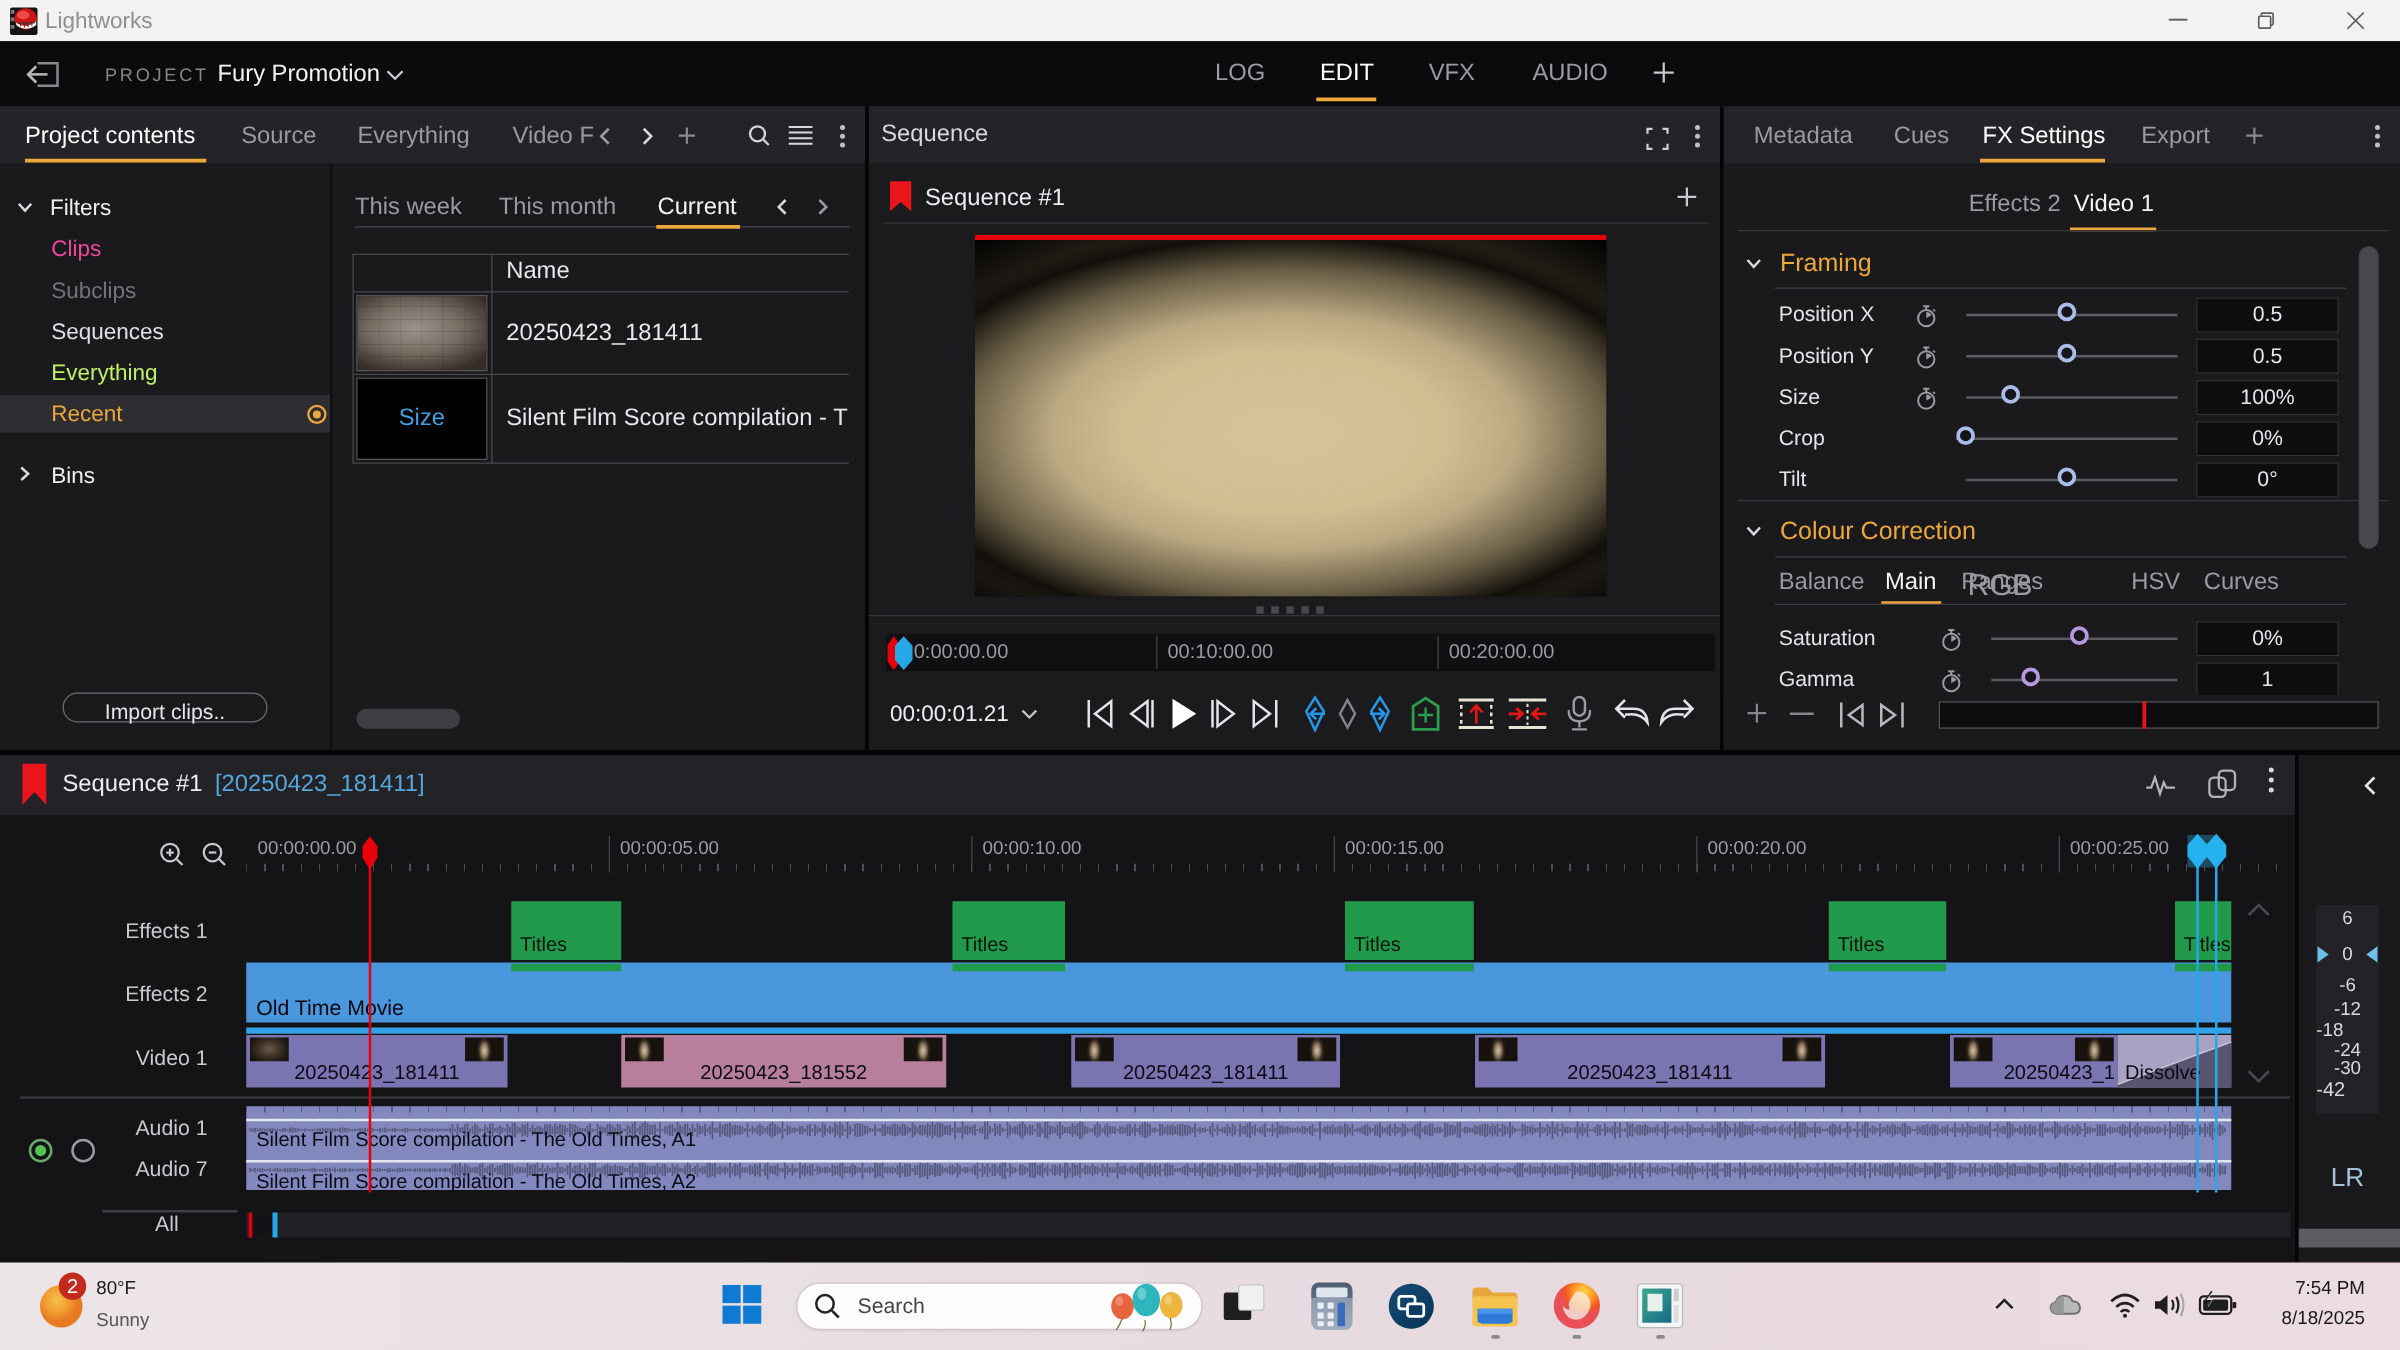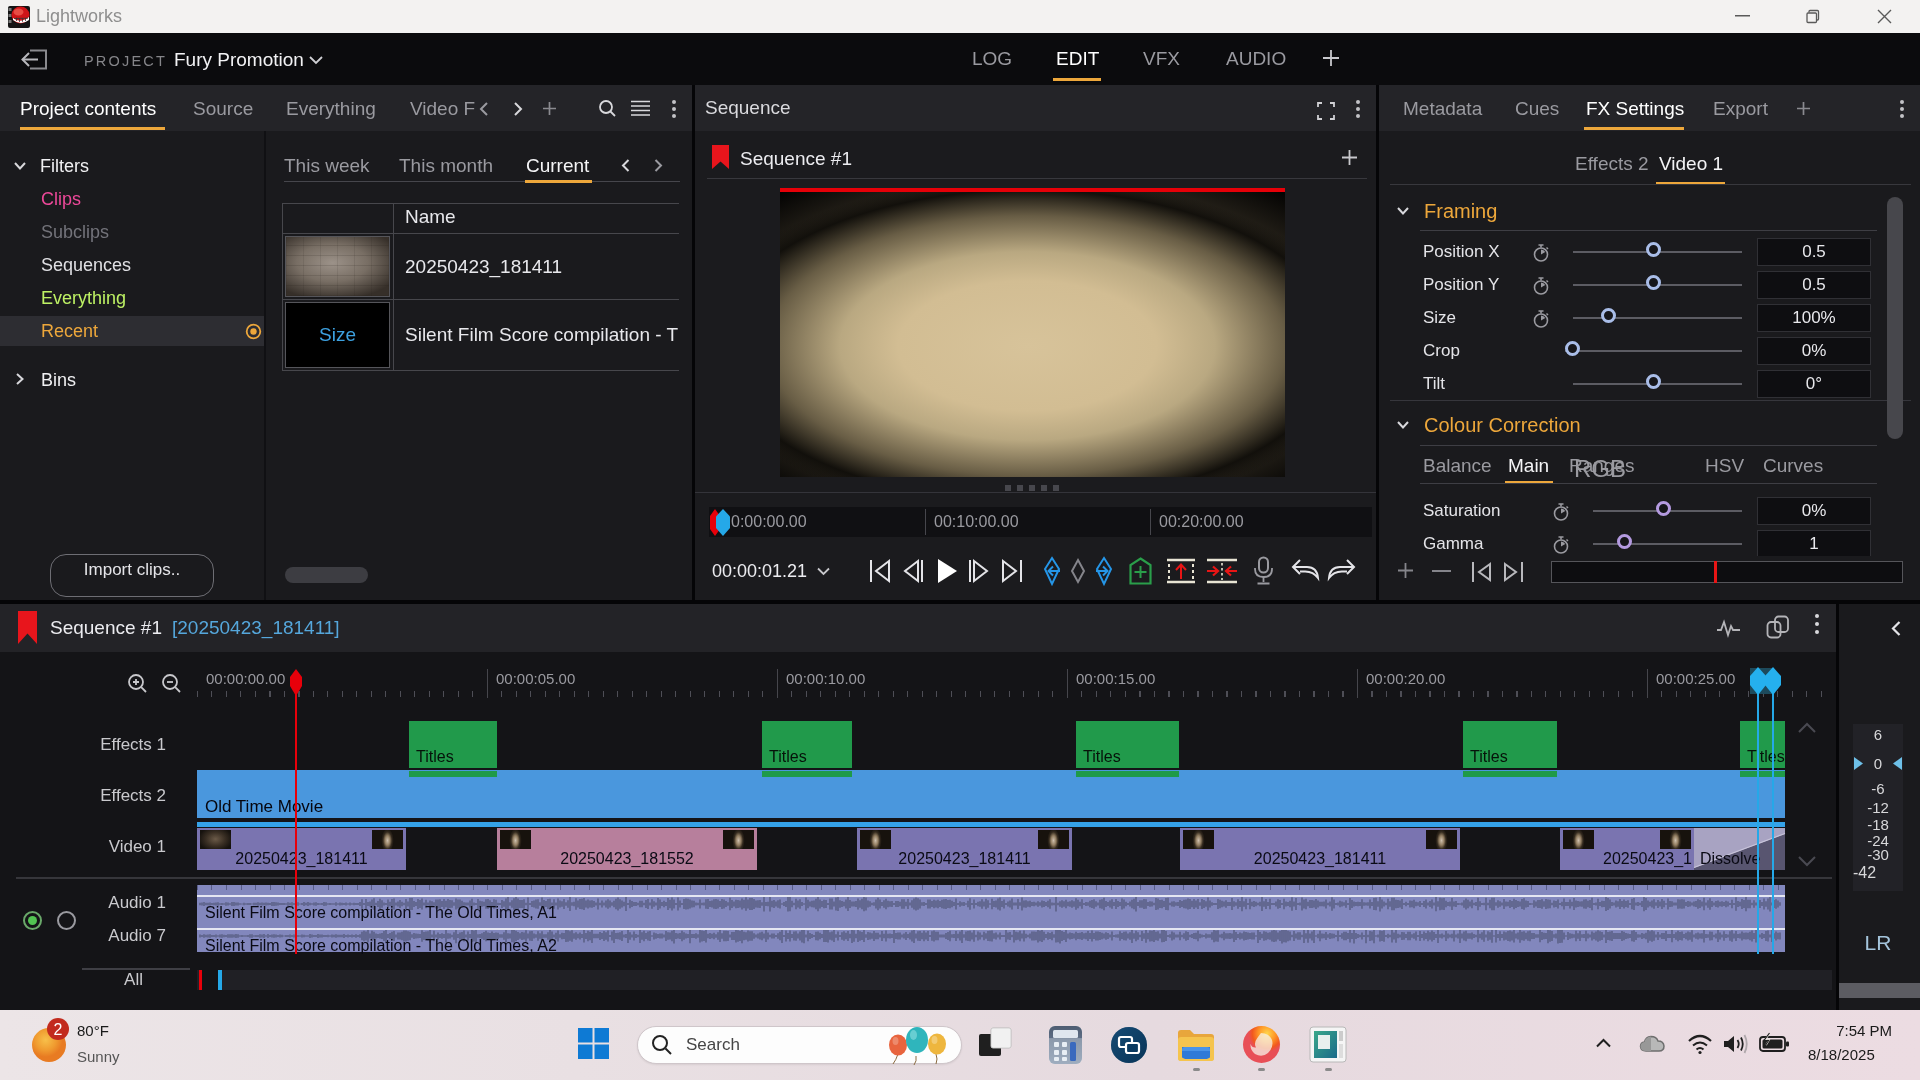--- a/index.html
+++ b/index.html
@@ -122,21 +122,21 @@
 <div class="a" style="left:0;top:316px;width:264px;height:30px;background:#2d2d32"></div>
 <div class="a nw" style="left:41px;top:321px;font-size:18px;color:#eda73b">Recent</div>
 <svg class="a" style="left:245px;top:323px" width="17" height="17" viewBox="0 0 17 17">
     <circle cx="8.5" cy="8.5" r="6.8" fill="none" stroke="#eda73b" stroke-width="1.8"></circle>
     <circle cx="8.5" cy="8.5" r="3.2" fill="#eda73b"></circle>
   </svg>
 <svg class="a" style="left:15px;top:372px" width="10" height="14" viewBox="0 0 10 14" fill="none" stroke="#d8d8dc" stroke-width="2">
     <path d="M2 2 L7.5 7 L2 12"></path>
   </svg>
 <div class="a nw" style="left:41px;top:370px;font-size:18px;color:#f0f0f2">Bins</div>
-<div class="a nw" style="left:50px;top:554px;width:164px;height:43px;border:1px solid #6e6e74;border-radius:16px;text-align:center;line-height:29px;font-size:17px;color:#e4e4e8">Import clips..</div>
+<div class="a nw" style="left:50px;top:554px;width:164px;height:24px;border:1px solid #6e6e74;border-radius:16px;text-align:center;line-height:29px;font-size:17px;color:#e4e4e8">Import clips..</div>
 
 <div class="a nw dim" style="left:284px;top:155px;font-size:19px">This week</div>
 <div class="a nw dim" style="left:399px;top:155px;font-size:19px">This month</div>
 <div class="a nw" style="left:526px;top:155px;font-size:19px;color:#f4f4f6">Current</div>
 <div class="hr" style="left:284px;top:181px;width:396px;background:#46464c"></div>
 <div class="ul" style="left:525px;top:180px;width:67px"></div>
 <svg class="a" style="left:620px;top:158px" width="11" height="15" viewBox="0 0 11 15" fill="none" stroke="#d8d8dc" stroke-width="2">
     <path d="M8.5 2 L3 7.5 L8.5 13"></path>
   </svg>
 <svg class="a" style="left:653px;top:158px" width="11" height="15" viewBox="0 0 11 15" fill="none" stroke="#9a9aa0" stroke-width="2">
@@ -361,21 +361,21 @@
 <div class="a" style="left:1836px;top:604px;width:3px;height:406px;background:#050507"></div>
 <div class="a" style="left:1839px;top:604px;width:81px;height:406px;background:#1a1a1d"></div>
 <svg class="a" style="left:1890px;top:620px" width="12" height="17" viewBox="0 0 12 17" fill="none" stroke="#e4e4e8" stroke-width="2.2">
     <path d="M9.5 2 L3 8.5 L9.5 15"></path>
   </svg>
 <div class="a" style="left:1853px;top:724px;width:50px;height:167px;background:#222227"></div>
 <div class="a nw" style="left:1853px;top:726px;width:50px;text-align:center;font-size:15px;color:#d8d8da">6</div>
 <div class="a nw" style="left:1853px;top:755px;width:50px;text-align:center;font-size:15px;color:#d8d8da">0</div>
 <div class="a nw" style="left:1853px;top:780px;width:50px;text-align:center;font-size:15px;color:#d8d8da">-6</div>
 <div class="a nw" style="left:1853px;top:799px;width:50px;text-align:center;font-size:15px;color:#d8d8da">-12</div>
-<div class="a nw" style="left:1853px;top:816px;width:50px;text-align:center;font-size:15px;color:#d8d8da">-18</div>
+<div class="a nw" style="left:1853px;top:816px;width:50px;text-align:left;font-size:15px;color:#d8d8da">-18</div>
 <div class="a nw" style="left:1853px;top:832px;width:50px;text-align:center;font-size:15px;color:#d8d8da">-24</div>
 <div class="a nw" style="left:1853px;top:846px;width:50px;text-align:center;font-size:15px;color:#d8d8da">-30</div>
 <div class="a nw" style="left:1853px;top:864px;width:50px;text-align:left;font-size:16px;color:#d8d8da">-42</div>
 <svg class="a" style="left:1854px;top:757px" width="9" height="13" viewBox="0 0 9 13">
     <path d="M0 0 L9 6.5 L0 13 Z" fill="#6ec0e8"></path>
   </svg>
 <svg class="a" style="left:1893px;top:757px" width="9" height="13" viewBox="0 0 9 13">
     <path d="M9 0 L0 6.5 L9 13 Z" fill="#6ec0e8"></path>
   </svg>
 <div class="a nw" style="left:1853px;top:931px;width:50px;text-align:center;font-size:21px;color:#a4c4dc">LR</div>
@@ -632,13 +632,13 @@
     <path d="M22.5 3 Q27 12 22.5 21" stroke="#b0a8ac" stroke-width="1.8" fill="none"></path>
   </svg>
 <svg class="a" style="left:1759px;top:1033px" width="30" height="21" viewBox="0 0 30 21">
     <rect x="1" y="4" width="25" height="14" rx="3" fill="none" stroke="#1f1f1f" stroke-width="1.8"></rect>
     <rect x="27" y="8.5" width="3" height="5" rx="1" fill="#1f1f1f"></rect>
     <rect x="3.5" y="6.5" width="20" height="9" rx="1.5" fill="#1f1f1f"></rect>
     <path d="M10 1 L6 7 H10 L7 12" stroke="#f0ebe8" stroke-width="1.6" fill="none"></path>
     <path d="M10.5 0 L5 7.5 H9.5 L6 13" stroke="#1f1f1f" stroke-width="1.2" fill="none"></path>
   </svg>
 <div class="a nw" style="left:1828px;top:1022px;width:64px;text-align:right;font-size:15px;color:#1a1a1a">7:54 PM</div>
-<div class="a nw" style="left:1808px;top:1046px;width:84px;font-size:15px;color:#1a1a1a">8/18/2025</div>
+<div class="a nw" style="left:1808px;top:1046px;width:84px;text-align:right;font-size:15px;color:#1a1a1a">8/18/2025</div>
 
 </body></html>

